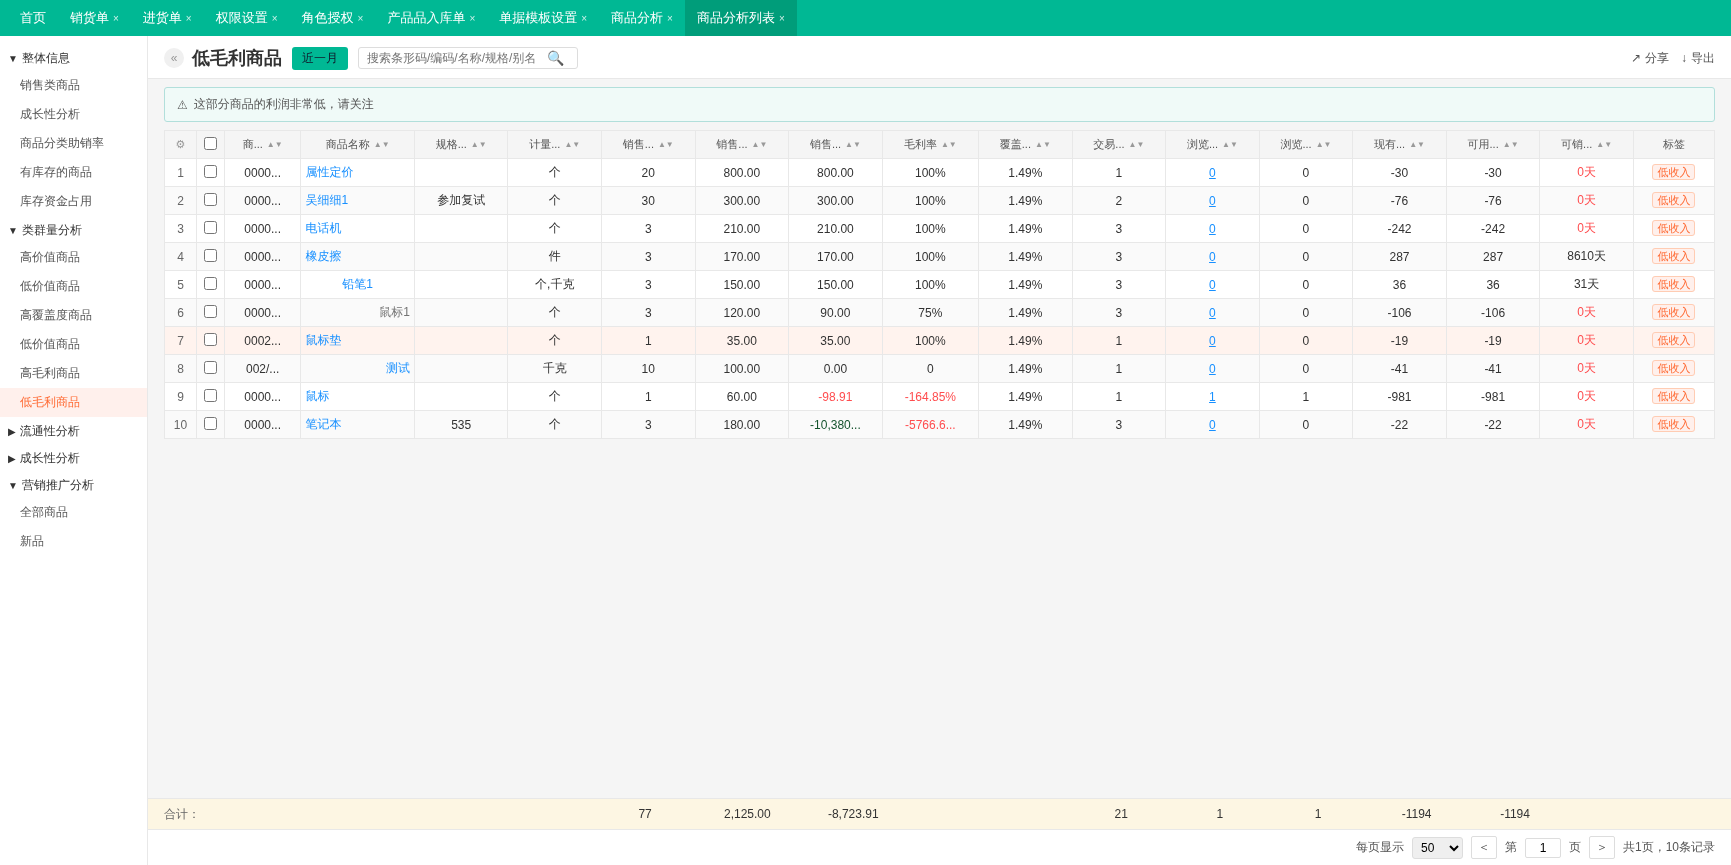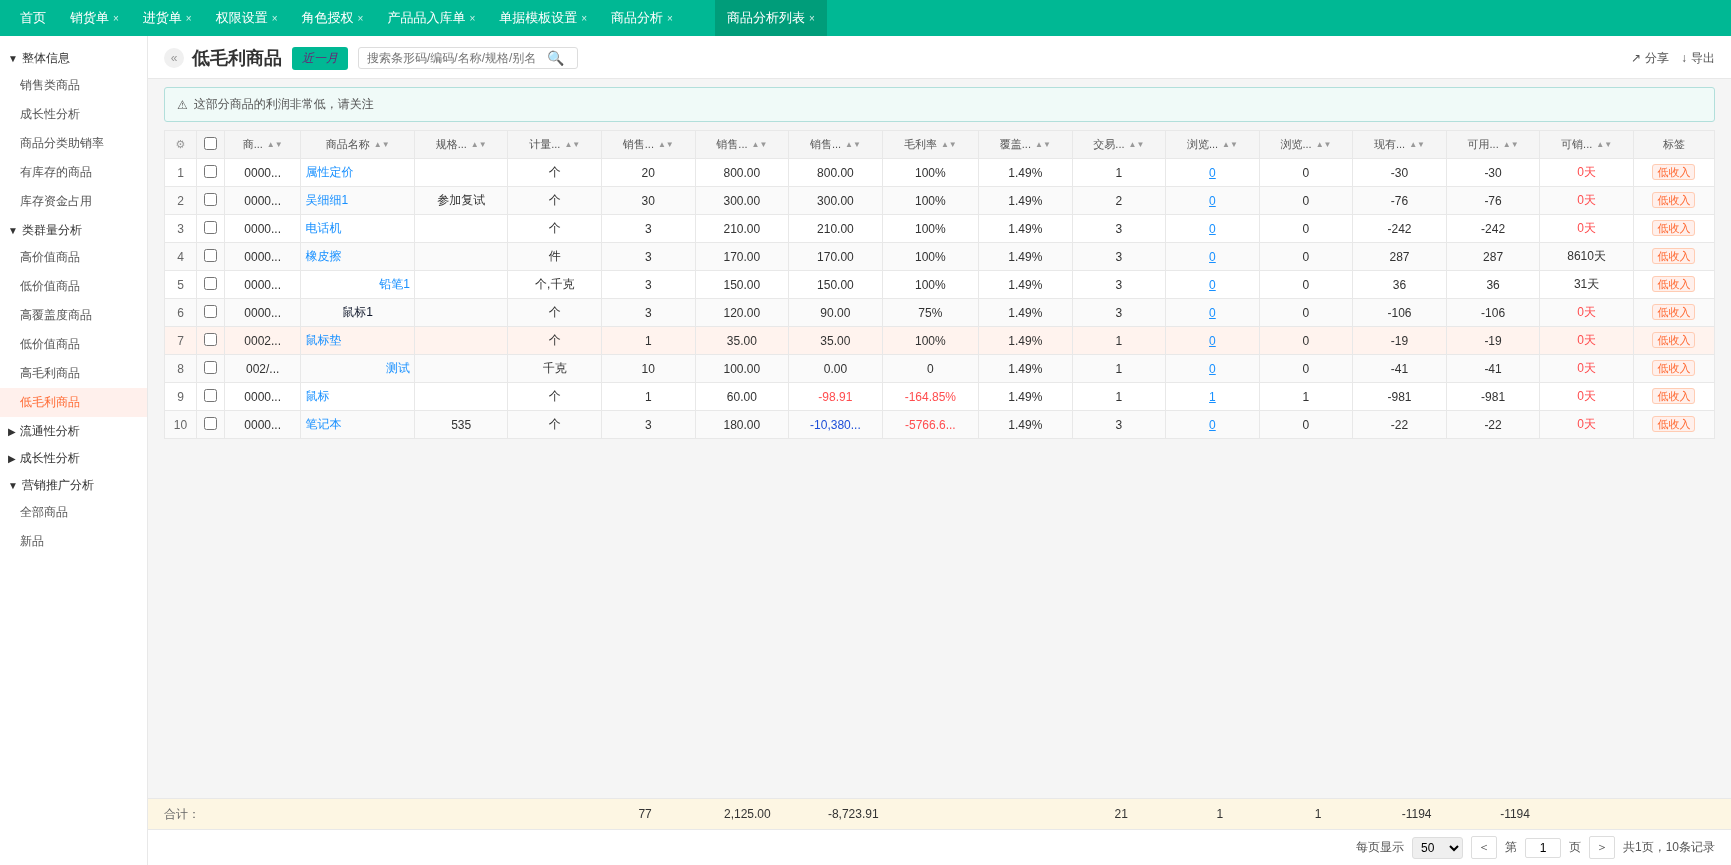--- a/index.html
+++ b/index.html
@@ -1,40 +1,40 @@
 <!DOCTYPE html>
 <html><head>
   <meta charset="utf-8">
   <style>
     * { margin: 0; padding: 0; box-sizing: border-box; }
     body { font-family: 'Microsoft YaHei', Arial, sans-serif; font-size: 12px; background: #f5f5f5; color: #333; width: 1731px; min-height: 865px; overflow-x: hidden; }
 
     
     .top-nav { background: #00b894; display: flex; align-items: center; height: 36px; padding: 0 8px; }
     .nav-item { color: #fff; padding: 0 12px; height: 36px; display: flex; align-items: center; cursor: pointer; font-size: 13px; white-space: nowrap; }
-    .nav-item.active { background: #009d7a; margin-left: 30px; }
+    .nav-item.active { background: #009d7a; }
     .nav-item .close-x { margin-left: 4px; font-size: 10px; opacity: 0.8; }
 
     
     .main-layout { display: flex; height: calc(865px - 36px); }
 
     
     .sidebar { width: 148px; background: #fff; border-right: 1px solid #e8e8e8; overflow-y: auto; padding: 8px 0; flex-shrink: 0; }
     .sidebar-group-title { color: #333; font-size: 12px; padding: 6px 12px 4px 8px; display: flex; align-items: center; cursor: pointer; }
     .sidebar-group-title .arrow { margin-right: 4px; font-size: 10px; }
     .sidebar-item { padding: 6px 8px 6px 20px; color: #555; cursor: pointer; font-size: 12px; }
     .sidebar-item.active { background: #fff0ec; color: #ff6b35; }
 
     
     .content { flex: 1; display: flex; flex-direction: column; overflow: hidden; }
 
     
     .content-header { padding: 10px 16px 8px 16px; display: flex; align-items: center; background: #fff; border-bottom: 1px solid #e8e8e8; }
     .page-title { font-size: 18px; font-weight: bold; color: #333; margin-right: 10px; }
-    .period-btn { background: #00b894; color: #701a75; border: none; border-radius: 3px; padding: 3px 10px; font-size: 12px; cursor: pointer; margin-right: 10px; font-style: italic; }
+    .period-btn { background: #00b894; color: #0f172a; border: none; border-radius: 3px; padding: 3px 10px; font-size: 12px; cursor: pointer; margin-right: 10px; }
     .search-box { display: flex; align-items: center; border: 1px solid #ddd; border-radius: 3px; padding: 2px 8px; width: 220px; background: #fff; }
     .search-box input { border: none; outline: none; font-size: 12px; width: 180px; }
     .search-icon { color: #999; font-size: 14px; cursor: pointer; }
     .header-actions { margin-left: auto; display: flex; align-items: center; gap: 12px; }
     .action-btn { display: flex; align-items: center; color: #555; cursor: pointer; font-size: 12px; gap: 4px; }
 
     
     .alert-bar { background: #f0faf8; border: 1px solid #b2dfdb; margin: 8px 16px; padding: 8px 12px; border-radius: 3px; color: #555; font-size: 12px; display: flex; align-items: center; gap: 6px; }
 
     
@@ -333,41 +333,41 @@
     <td>0</td>
     <td>287</td>
     <td>287</td>
     <td style="">8610天</td>
     <td><span class="tag-badge">低收入</span></td>
   </tr>
             <tr>
     <td style="color: rgb(102, 102, 102);">5</td>
     <td class="checkbox-cell"><input type="checkbox" style=""></td>
     <td>0000...</td>
-    <td style="text-align:right;cursor:pointer;color:#1890ff;">铅笔1</td>
+    <td style="text-align:center;cursor:pointer;color:#1890ff;">铅笔1</td>
     <td></td>
     <td>个,千克</td>
     <td>3</td>
     <td>150.00</td>
     <td style="">150.00</td>
     <td style="">100%</td>
     <td>1.49%</td>
     <td>3</td>
     <td class="val-blue">0</td>
     <td>0</td>
     <td>36</td>
     <td>36</td>
     <td style="">31天</td>
     <td><span class="tag-badge">低收入</span></td>
   </tr>
             <tr>
     <td style="color: rgb(102, 102, 102);">6</td>
     <td class="checkbox-cell"><input type="checkbox" style=""></td>
     <td>0000...</td>
-    <td style="text-align:center;cursor:pointer;color:#0f172a;">鼠标1</td>
+    <td style="text-align:right;cursor:pointer;color:#737373;">鼠标1</td>
     <td></td>
     <td>个</td>
     <td>3</td>
     <td>120.00</td>
     <td style="">90.00</td>
     <td style="">75%</td>
     <td>1.49%</td>
     <td>3</td>
     <td class="val-blue">0</td>
     <td>0</td>
@@ -438,21 +438,21 @@
   </tr>
             <tr>
     <td style="color: rgb(102, 102, 102);">10</td>
     <td class="checkbox-cell"><input type="checkbox" style=""></td>
     <td>0000...</td>
     <td style="text-align:left;cursor:pointer;color:#1890ff;">笔记本</td>
     <td>535</td>
     <td>个</td>
     <td>3</td>
     <td>180.00</td>
-    <td style="color:#1d4ed8">-10,380...</td>
+    <td style="color:#14532d">-10,380...</td>
     <td style="color:#ff4d4f">-5766.6...</td>
     <td>1.49%</td>
     <td>3</td>
     <td class="val-blue">0</td>
     <td>0</td>
     <td>-22</td>
     <td>-22</td>
     <td style="color:#ff4d4f">0天</td>
     <td><span class="tag-badge">低收入</span></td>
   </tr>

